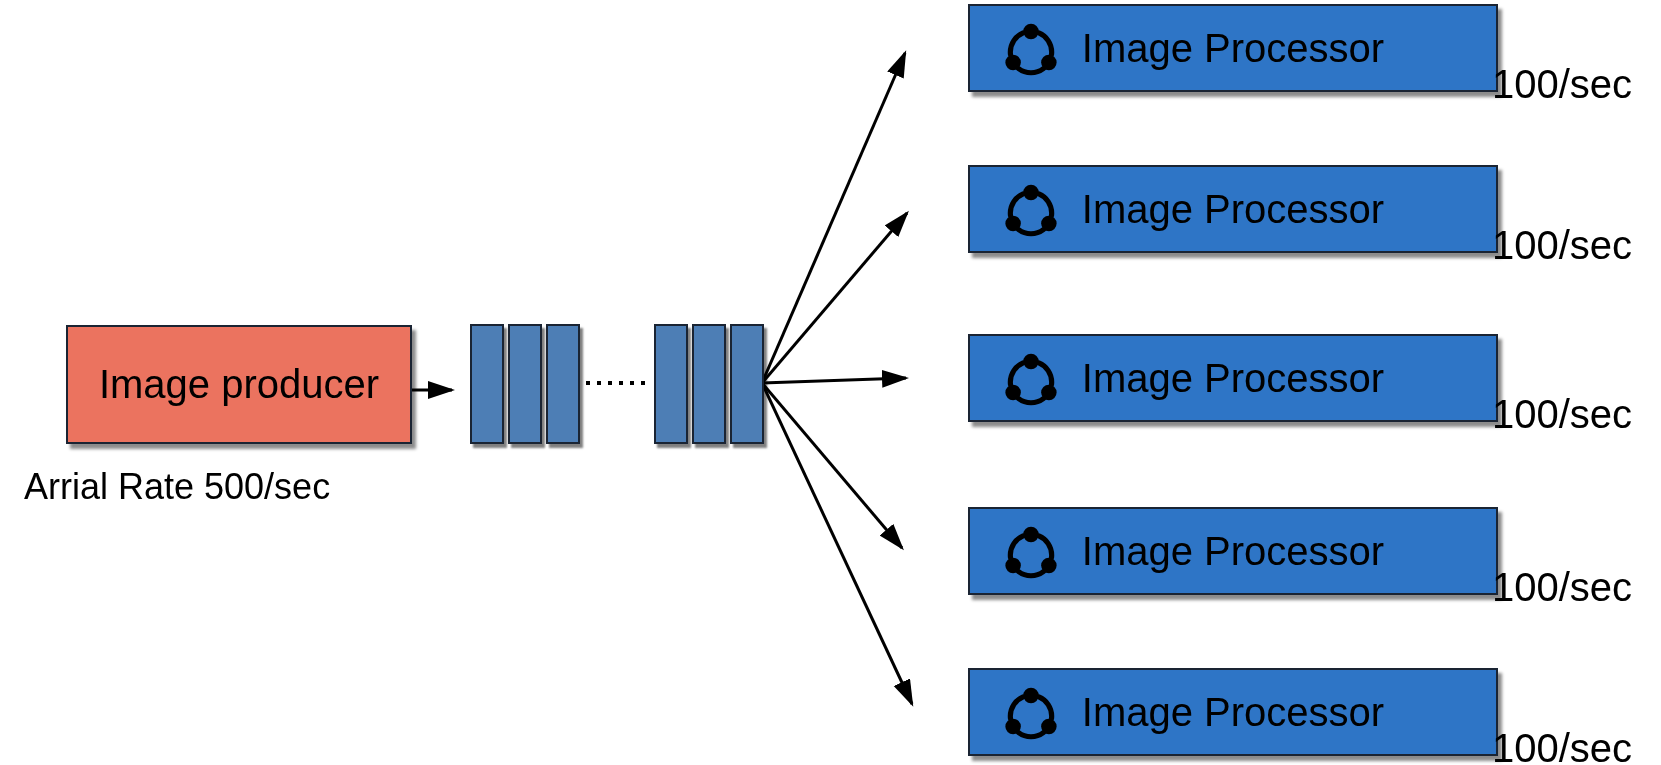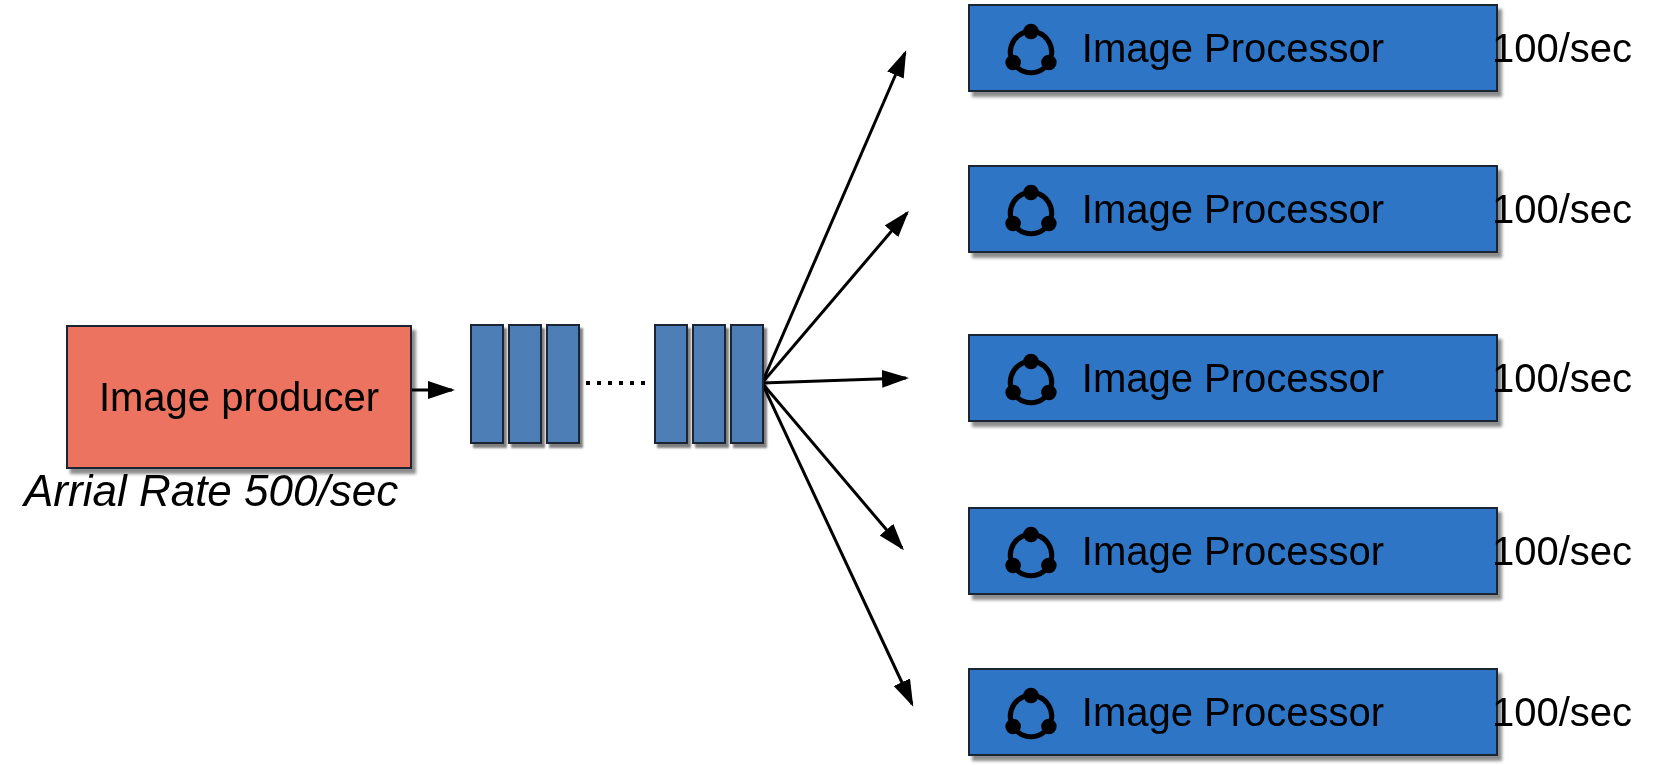--- a/index.html
+++ b/index.html
@@ -21,30 +21,29 @@
     box-sizing: border-box;
     display: flex;
     align-items: center;
     justify-content: center;
     border: 2px solid var(--node-border, #1a2433);
     box-shadow: 4px 5px 3px rgba(0,0,0,0.45);
     margin-left: 48px;
   }
   #producer-node {
     left: 18px; top: 325px;
-    width: 346px; height: 144px;
+    width: 346px; height: 119px;
     background: var(--producer-fill, #eb735f);
     font-size: 40px;
   }
   .caption {
     position: absolute;
-    font-size: 44px;
+    font-size: 36px;
     white-space: nowrap;
     color: var(--text, #000);
-    font-style: italic;
   }
   #arrival-caption { left: 24px; top: 466px; }
   #stream-caption  { left: 470px; top: 474px; width: 300px; text-align: center; }
   .stream-bar {
     position: absolute;
     top: 324px;
     width: 34px; height: 120px;
     box-sizing: border-box;
     background: var(--bar-fill, #4d7eb5);
     border: 2px solid var(--node-border, #1a2433);
@@ -62,20 +61,21 @@
     width: 62px; height: 62px;
   }
   .rate-label {
     position: absolute;
     left: 1492px;
     width: 170px;
     height: 48px;
     line-height: 48px;
     font-size: 40px;
     white-space: nowrap;
+    margin-top: 36px;
   }
   svg.arrows {
     position: absolute;
     left: 0; top: 0;
     pointer-events: none;
   }
   .arrows .flow-line { stroke: var(--line, #000); stroke-width: 3; }
   .arrows .dotted    { stroke: var(--line, #000); stroke-width: 4; stroke-dasharray: 4 7; }
   .arrows .head      { fill: var(--line, #000); }
   .share-ring { fill: none; stroke: var(--icon, #000); stroke-width: 5; stroke-linecap: round; }

